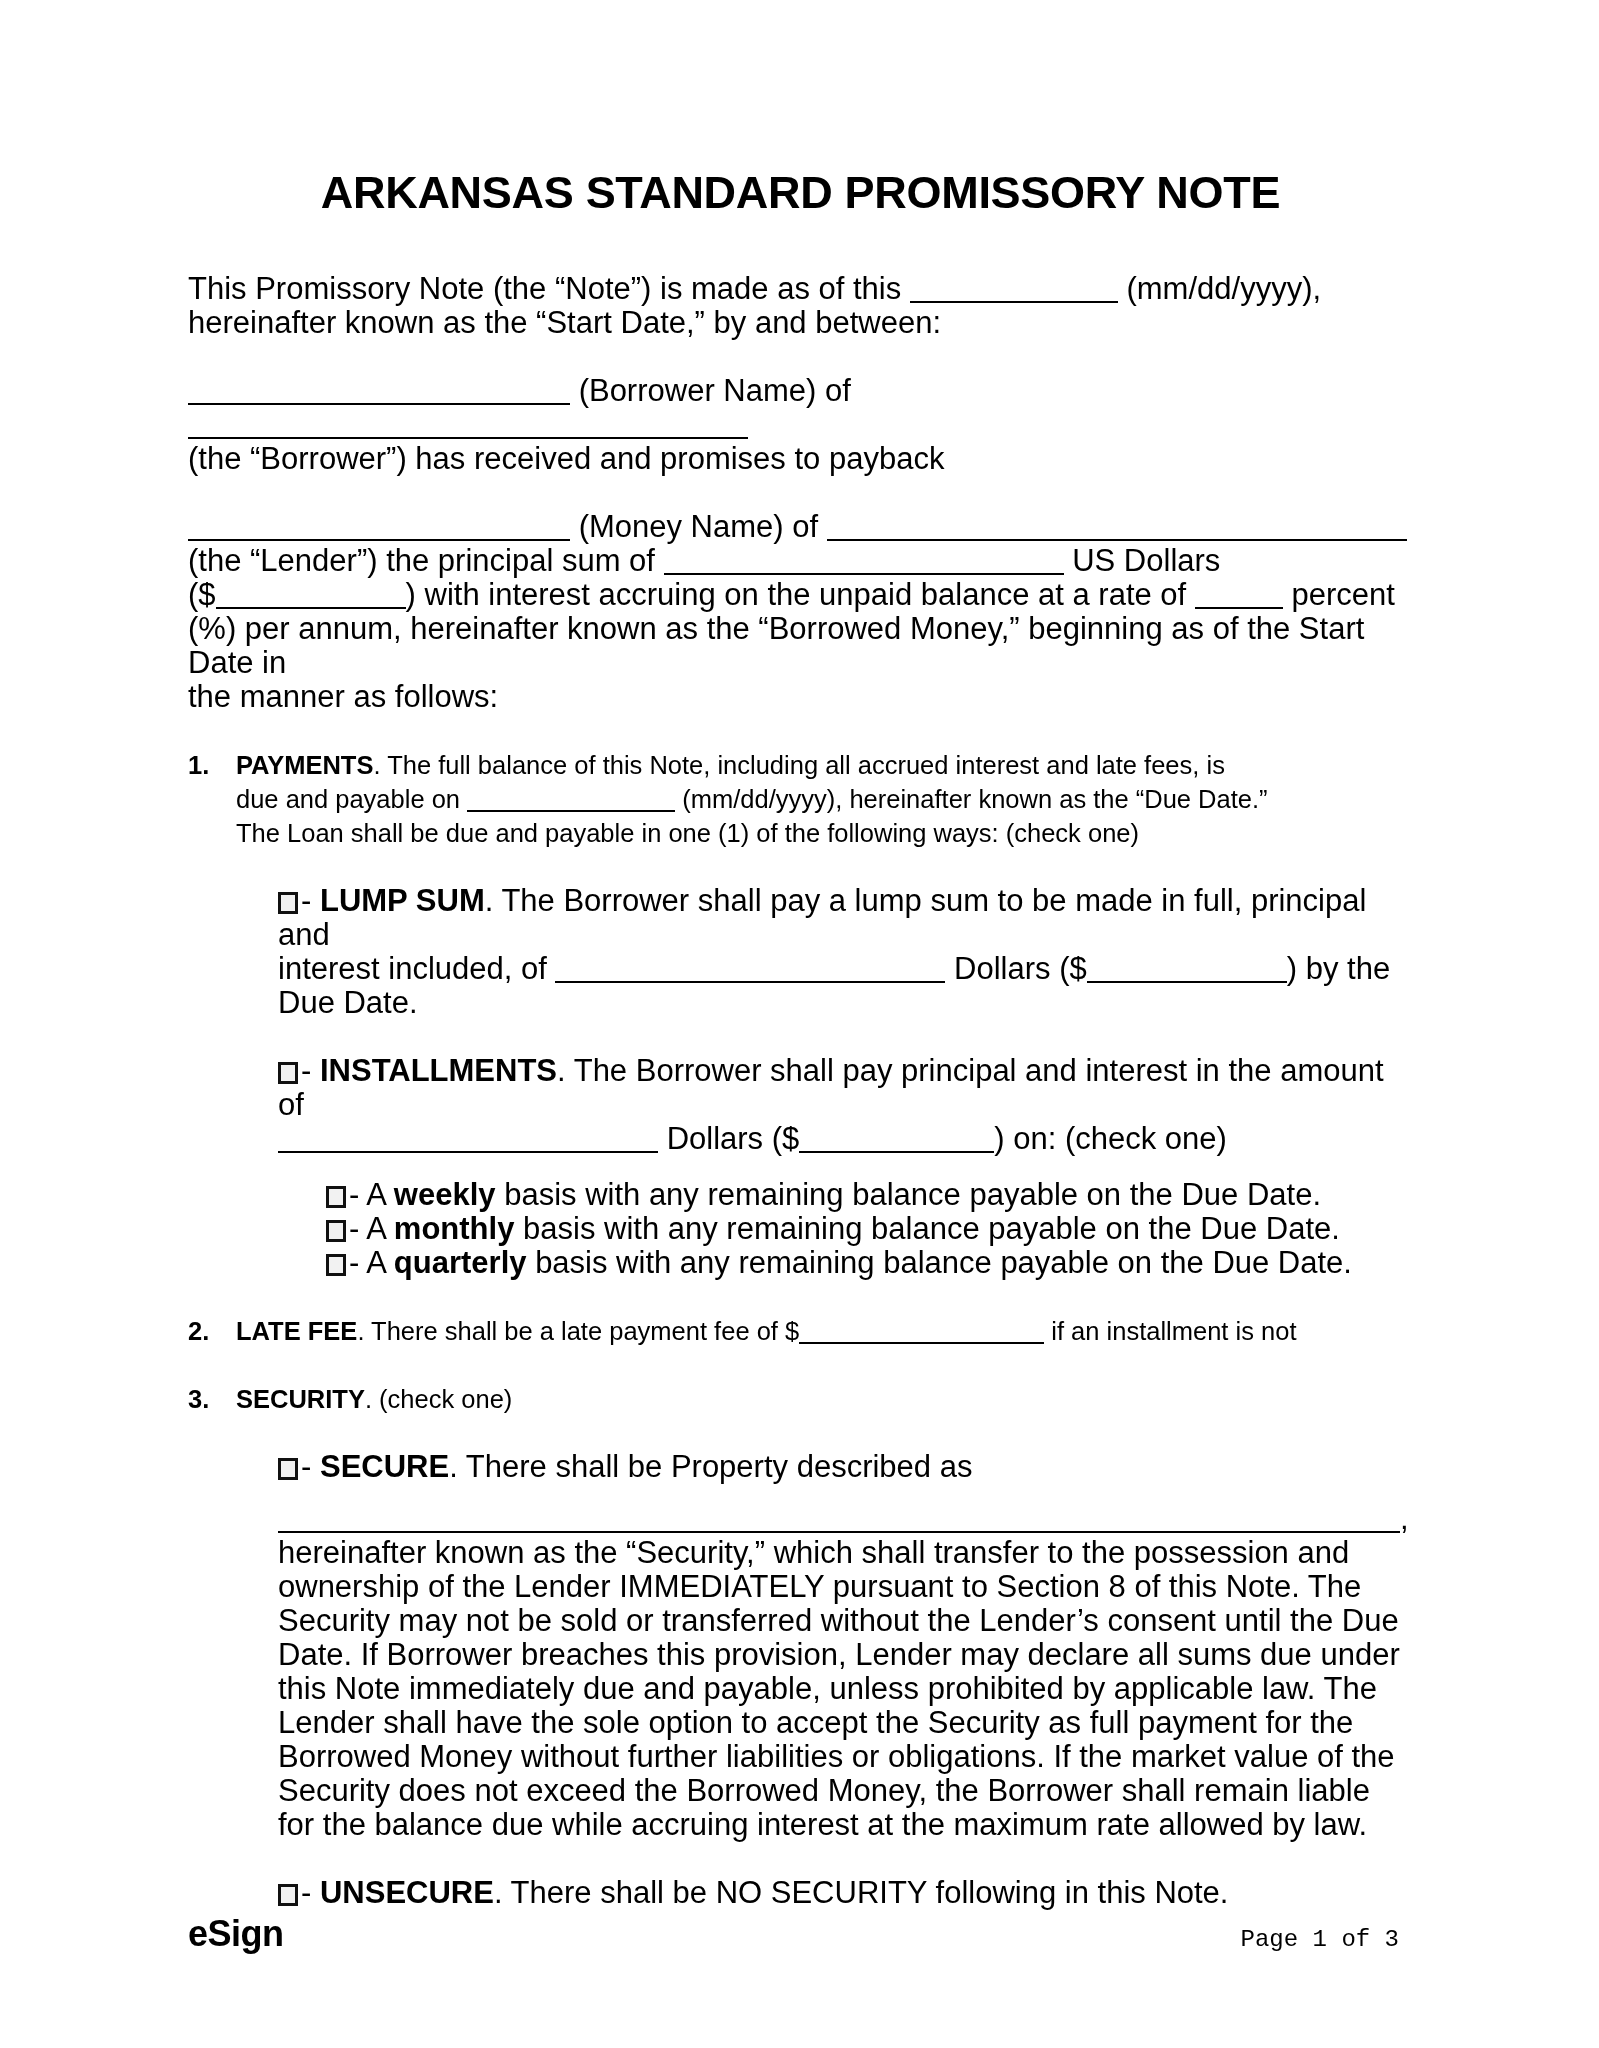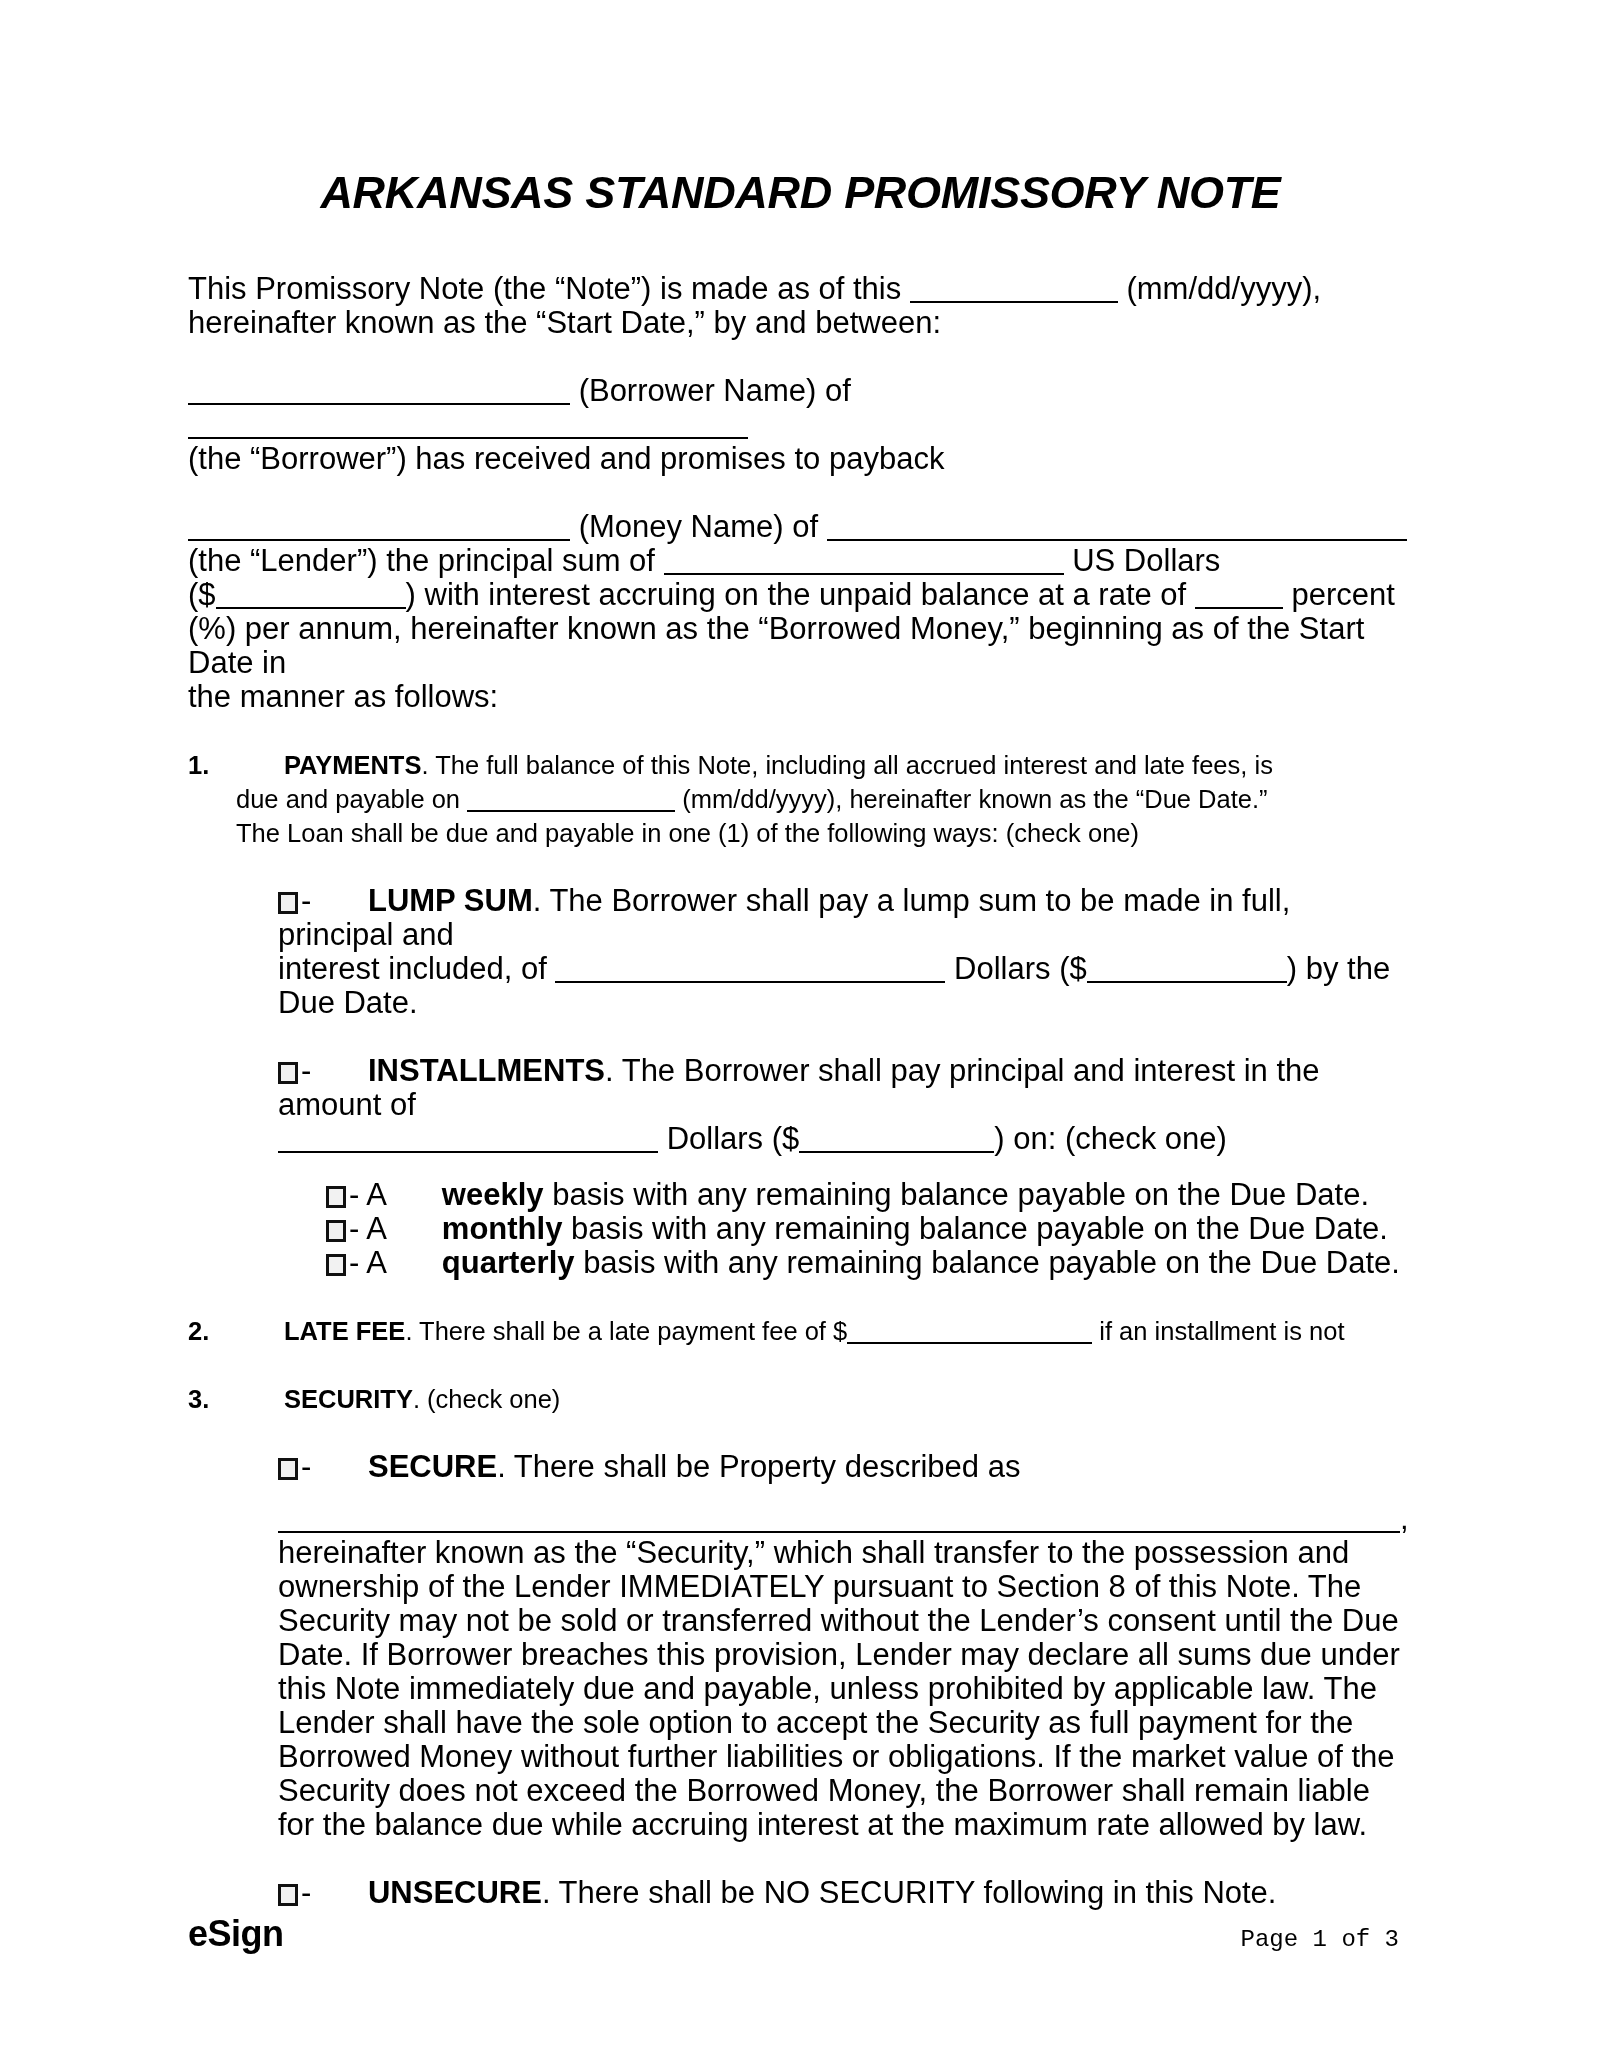--- a/index.html
+++ b/index.html
@@ -31,21 +31,20 @@
   }
   .doc-title {
     text-align: center;
     font-size: 45px;
     font-weight: bold;
     letter-spacing: -0.3px;
     margin-top: 168px;
     margin-bottom: 0;
     line-height: 1.1;
     white-space: nowrap;
-    font-style: italic;
   }
   .body-text {
     font-size: 31px;
     line-height: 34px;
   }
   .gap-lg { height: 54px; }
   .gap-md { height: 34px; }
   .gap-sm { height: 22px; }
 
   
@@ -82,21 +81,21 @@
     line-height: 34px;
   }
   .li-body {
     flex: 1 1 auto;
     font-size: 25.5px;
     line-height: 34px;
   }
   .indent2 { margin-left: 90px; }
   .indent3 { margin-left: 138px; }
 
-  b, .bold { font-weight: bold; margin-left: 48px; }
+  b, .bold { font-weight: bold; }
 
   
   .cbox {
     display: inline-block;
     width: 20px;
     height: 22px;
     border: 3px solid #111;
     background: #f2f2f2;
     vertical-align: -3px;
     margin-right: 3px;

